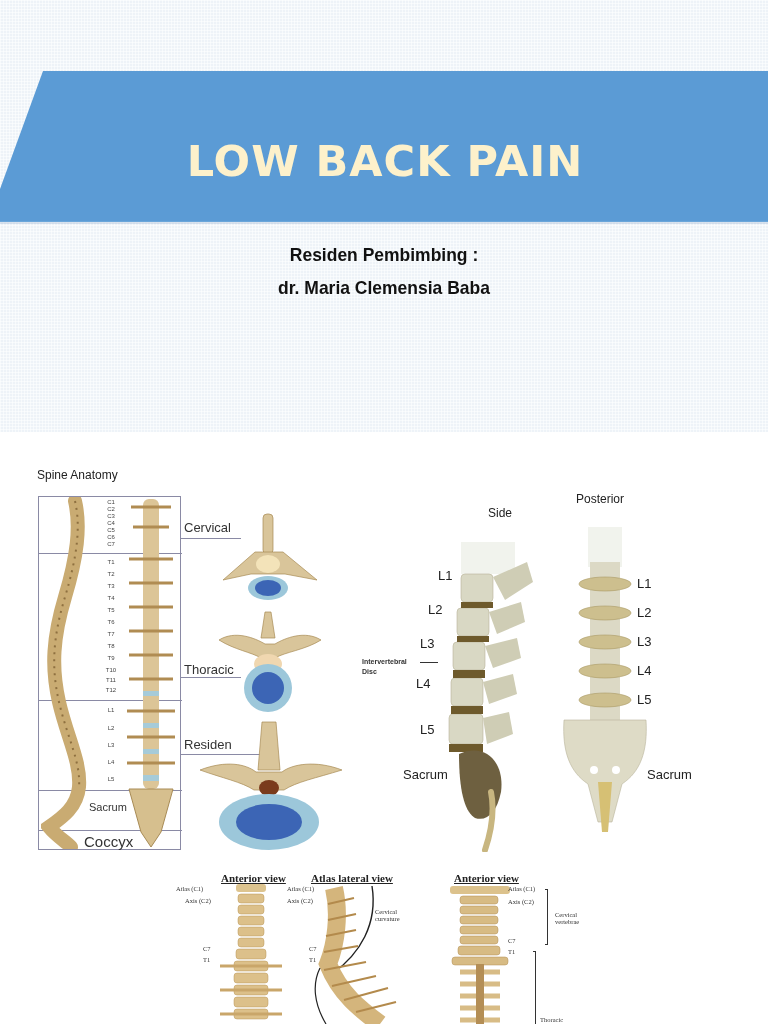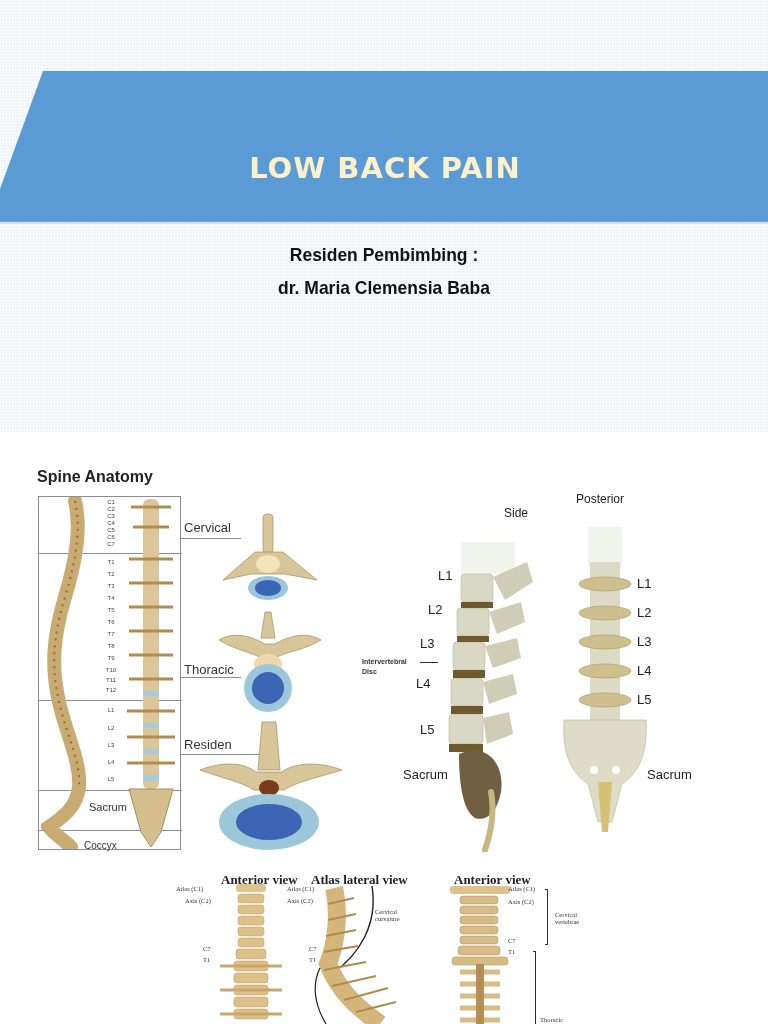--- a/index.html
+++ b/index.html
@@ -19,40 +19,40 @@
     position: absolute; left: 0; top: 71px; width: 768px; height: 151px;
     background: #5b9bd5;
     clip-path: polygon(43px 0, 768px 0, 768px 151px, 0 151px, 0 118px);
     border-bottom: 1px solid #6aa6da;
   }
   .banner-shadow {
     position: absolute; left: 0; top: 222px; width: 768px; height: 2px;
     background: rgba(120,150,190,0.25);
   }
   .title {
-    position: absolute; left: 0; right: 0; top: 151px;
+    position: absolute; left: 0; right: 0; top: 136px;
     text-align: center; padding-left: 2px;
     font-family: "DejaVu Sans", sans-serif; font-weight: bold;
-    font-size: 29px; letter-spacing: 1px;
+    font-size: 43px; letter-spacing: 1px;
     color: #fdf1cb;
   }
   .subtitle {
     position: absolute; left: 0; right: 0; top: 238px;
     text-align: center;
     font-family: "Liberation Sans", sans-serif; font-weight: bold;
     font-size: 19px; line-height: 33px; color: #111;
     transform: scaleX(0.92);
   }
 
   
   .slide2 { position: absolute; left: 0; top: 432px; width: 768px; height: 592px; background: #fff; }
 
   .fig-title {
     position: absolute; left: 37px; top: 36px;
-    font-family: "Liberation Sans", sans-serif; font-weight: bold; font-size: 16px; color: #222;
+    font-family: "Liberation Sans", sans-serif; font-weight: normal; font-size: 12px; color: #222;
   }
   .chart-box {
     position: absolute; left: 38px; top: 64px; width: 143px; height: 354px;
     border: 1px solid #8a8aa5;
   }
   .chart-box .hline { position: absolute; left: 0; width: 143px; height: 1px; background: #8a8aa5; }
   .level-label {
     position: absolute; font-family: "Liberation Sans", sans-serif; font-size: 6px; color: #444;
     left: 65px; width: 14px; text-align: center;
   }
@@ -68,21 +68,21 @@
   .view-label {
     position: absolute; font-family: "Liberation Sans", sans-serif; font-size: 12px; color: #222;
   }
   .lvl {
     position: absolute; font-family: "Liberation Sans", sans-serif; font-size: 13px; color: #222;
   }
   .small-label {
     position: absolute; font-family: "Liberation Serif", serif; font-size: 6.5px; color: #333; white-space: nowrap;
   }
   .small-title {
-    position: absolute; font-family: "Liberation Serif", serif; font-weight: bold; font-size: 13px; color: #222;
+    position: absolute; font-family: "Liberation Serif", serif; font-weight: bold; font-size: 11px; color: #222; text-decoration: underline;
   }
   svg { position: absolute; }
 </style>
 </head>
 <body>
 
 <section class="slide1">
   <div class="banner"></div>
   <div class="banner-shadow"></div>
   <h1 class="title">LOW BACK PAIN</h1>
@@ -122,21 +122,21 @@
     <span class="level-label" style="top:180px">T11</span>
     <span class="level-label" style="top:190px">T12</span>
 
     <span class="level-label" style="top:210px">L1</span>
     <span class="level-label" style="top:228px">L2</span>
     <span class="level-label" style="top:245px">L3</span>
     <span class="level-label" style="top:262px">L4</span>
     <span class="level-label" style="top:279px">L5</span>
 
     <span class="region-label" style="left:50px;top:304px;font-size:11px">Sacrum</span>
-    <span class="region-label" style="left:45px;top:343px;font-size:10px">Coccyx</span>
+    <span class="region-label" style="left:45px;top:336px;font-size:15px">Coccyx</span>
 
     <svg width="60" height="352" style="left:2px;top:0">
       <path d="M34 4 C40 30 36 60 24 100 C12 140 10 170 18 205 C26 240 40 265 38 290 C36 310 22 320 8 330 C16 340 26 345 30 350" fill="none" stroke="#c9ab72" stroke-width="14" stroke-linecap="round"></path>
       <path d="M34 4 C40 30 36 60 24 100 C12 140 10 170 18 205 C26 240 40 265 38 290" fill="none" stroke="#8e7040" stroke-width="2" stroke-dasharray="2 5"></path>
     </svg>
 
     <svg width="60" height="352" style="left:82px;top:0">
       <rect x="22" y="2" width="16" height="290" rx="6" fill="#dcc597"></rect>
       <g stroke="#b08c52" stroke-width="3">
         <line x1="10" y1="10" x2="50" y2="10"></line>
@@ -183,21 +183,21 @@
     <ellipse cx="53" cy="78" rx="16" ry="16" class="disc-in"></ellipse>
   </svg>
   <svg width="150" height="130" style="left:196px;top:288px">
     <path d="M66 2 L80 2 L84 50 L62 50 Z" class="bone"></path>
     <path d="M4 50 C30 40 50 44 60 52 L86 52 C96 44 120 40 146 50 C120 58 100 62 88 70 L58 70 C46 62 26 58 4 50 Z" class="bone"></path>
     <ellipse cx="73" cy="68" rx="10" ry="8" fill="#7a3b1c"></ellipse>
     <ellipse cx="73" cy="102" rx="50" ry="28" class="disc"></ellipse>
     <ellipse cx="73" cy="102" rx="33" ry="18" class="disc-in"></ellipse>
   </svg>
 
-  <span class="view-label" style="left:504px;top:74px">Side</span>
+  <span class="view-label" style="left:488px;top:74px">Side</span>
   <svg width="110" height="330" style="left:435px;top:90px">
     <rect x="26" y="20" width="54" height="32" fill="#eef0e8" opacity="0.8"></rect>
     <g fill="#d9d8c4" stroke="#b8b39a" stroke-width="0.6">
       <rect x="26" y="52" width="32" height="28" rx="4"></rect>
       <rect x="22" y="86" width="32" height="28" rx="4"></rect>
       <rect x="18" y="120" width="32" height="28" rx="4"></rect>
       <rect x="16" y="156" width="32" height="28" rx="4"></rect>
       <rect x="14" y="192" width="34" height="30" rx="4"></rect>
     </g>
     <g fill="#6e5a2c">

